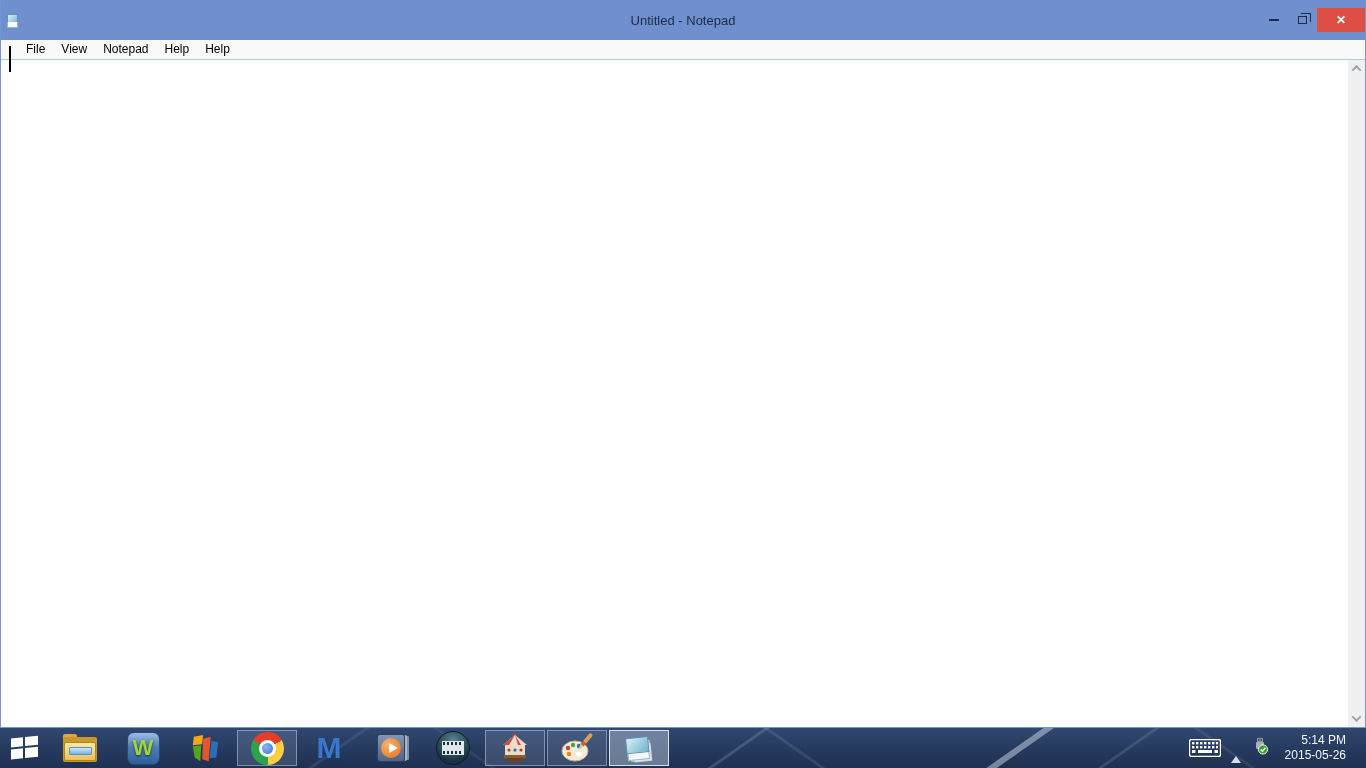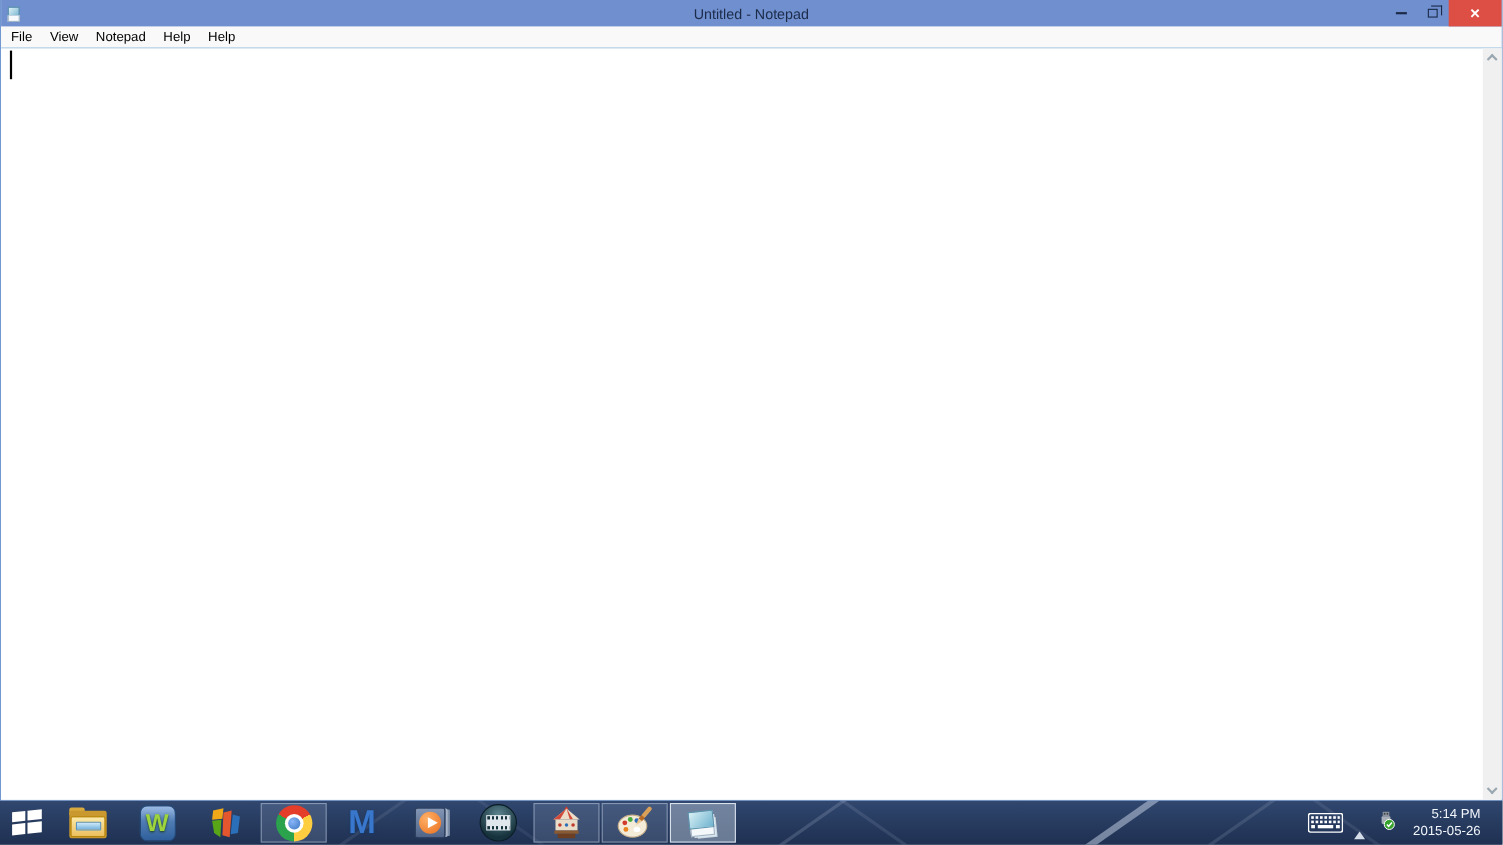--- a/index.html
+++ b/index.html
@@ -2,37 +2,37 @@
 <html><head>
 <meta charset="utf-8">
 <style>
   * { margin:0; padding:0; box-sizing:border-box; }
   html,body { width:1366px; height:768px; overflow:hidden; font-family:"Liberation Sans", sans-serif; }
   .screen { width:1366px; height:768px; display:flex; flex-direction:column; background:#2a3d63; }
 
   
   .window { height:728px; display:flex; flex-direction:column; background:#fff;
             border-left:1px solid #7298d2; border-right:1px solid #7298d2; border-bottom:1px solid #7298d2; }
-  .titlebar { height:24px; background:#6f8fce; display:flex; align-items:center; position:relative; flex:0 0 auto;gap:44px; }
+  .titlebar { height:40px; background:#6f8fce; display:flex; align-items:center; position:relative; flex:0 0 auto;gap:44px; }
   .app-icon { width:16px; height:18px; margin:2px 0 0 4px; position:relative; }
   .app-icon .cover { position:absolute; left:2px; top:2px; width:11px; height:9px;
                      background:linear-gradient(135deg,#dff2f6,#7db8d2); border:1px solid #5c93ad; }
   .app-icon .pages { position:absolute; left:2px; top:10px; width:11px; height:6px;
                      background:#f6fafc; border:1px solid #9fb4c4; border-top:none; }
   .title-text { position:absolute; left:0; right:0; text-align:center; font-size:13px; color:#1c2b49; pointer-events:none; }
   .win-controls { margin-left:auto; display:flex; height:24px; }
   .win-btn { display:flex; align-items:center; justify-content:center; height:24px; cursor:default; }
   .btn-min, .btn-restore { width:29px; }
   .btn-close { width:48px; background:#dd4f45; color:#fff; font-size:12px; font-weight:bold; }
   .min-glyph { width:10px; height:2px; background:#1c2b49; }
   .restore-glyph { position:relative; width:9px; height:8px; border:1px solid #1c2b49; background:transparent; }
   .restore-glyph::before { content:""; position:absolute; top:-4px; left:2px; width:9px; height:8px;
                            border-top:1px solid #1c2b49; border-right:1px solid #1c2b49; }
 
-  .menubar { height:19px; background:#f9f9f9; display:flex; align-items:center; padding-left:1px; flex:0 0 auto; }
+  .menubar { height:19px; background:#f9f9f9; display:flex; align-items:center; padding-left:17px; flex:0 0 auto; }
   .menu-item { font-size:12px; color:#000; padding:0 8px; line-height:19px; }
 
   .content { flex:1; display:flex; border-top:1px solid #abcbe4; background:#fff; min-height:0; }
   .editor { flex:1; position:relative; outline:none; font-family:"Liberation Mono", monospace; font-size:14px; }
   .caret { position:absolute; left:8px; top:3px; width:2px; height:26px; background:#000; }
   .scrollbar { width:17px; background:#f0f0f0; display:flex; flex-direction:column; justify-content:space-between; align-items:center; }
   .sb-arrow { width:17px; height:17px; display:flex; align-items:center; justify-content:center; }
   .chev { width:7px; height:7px; border-left:2px solid #9aa7b0; border-top:2px solid #9aa7b0; }
   .chev.up { transform:rotate(45deg) translate(1px,1px); }
   .chev.down { transform:rotate(225deg) translate(1px,1px); }

